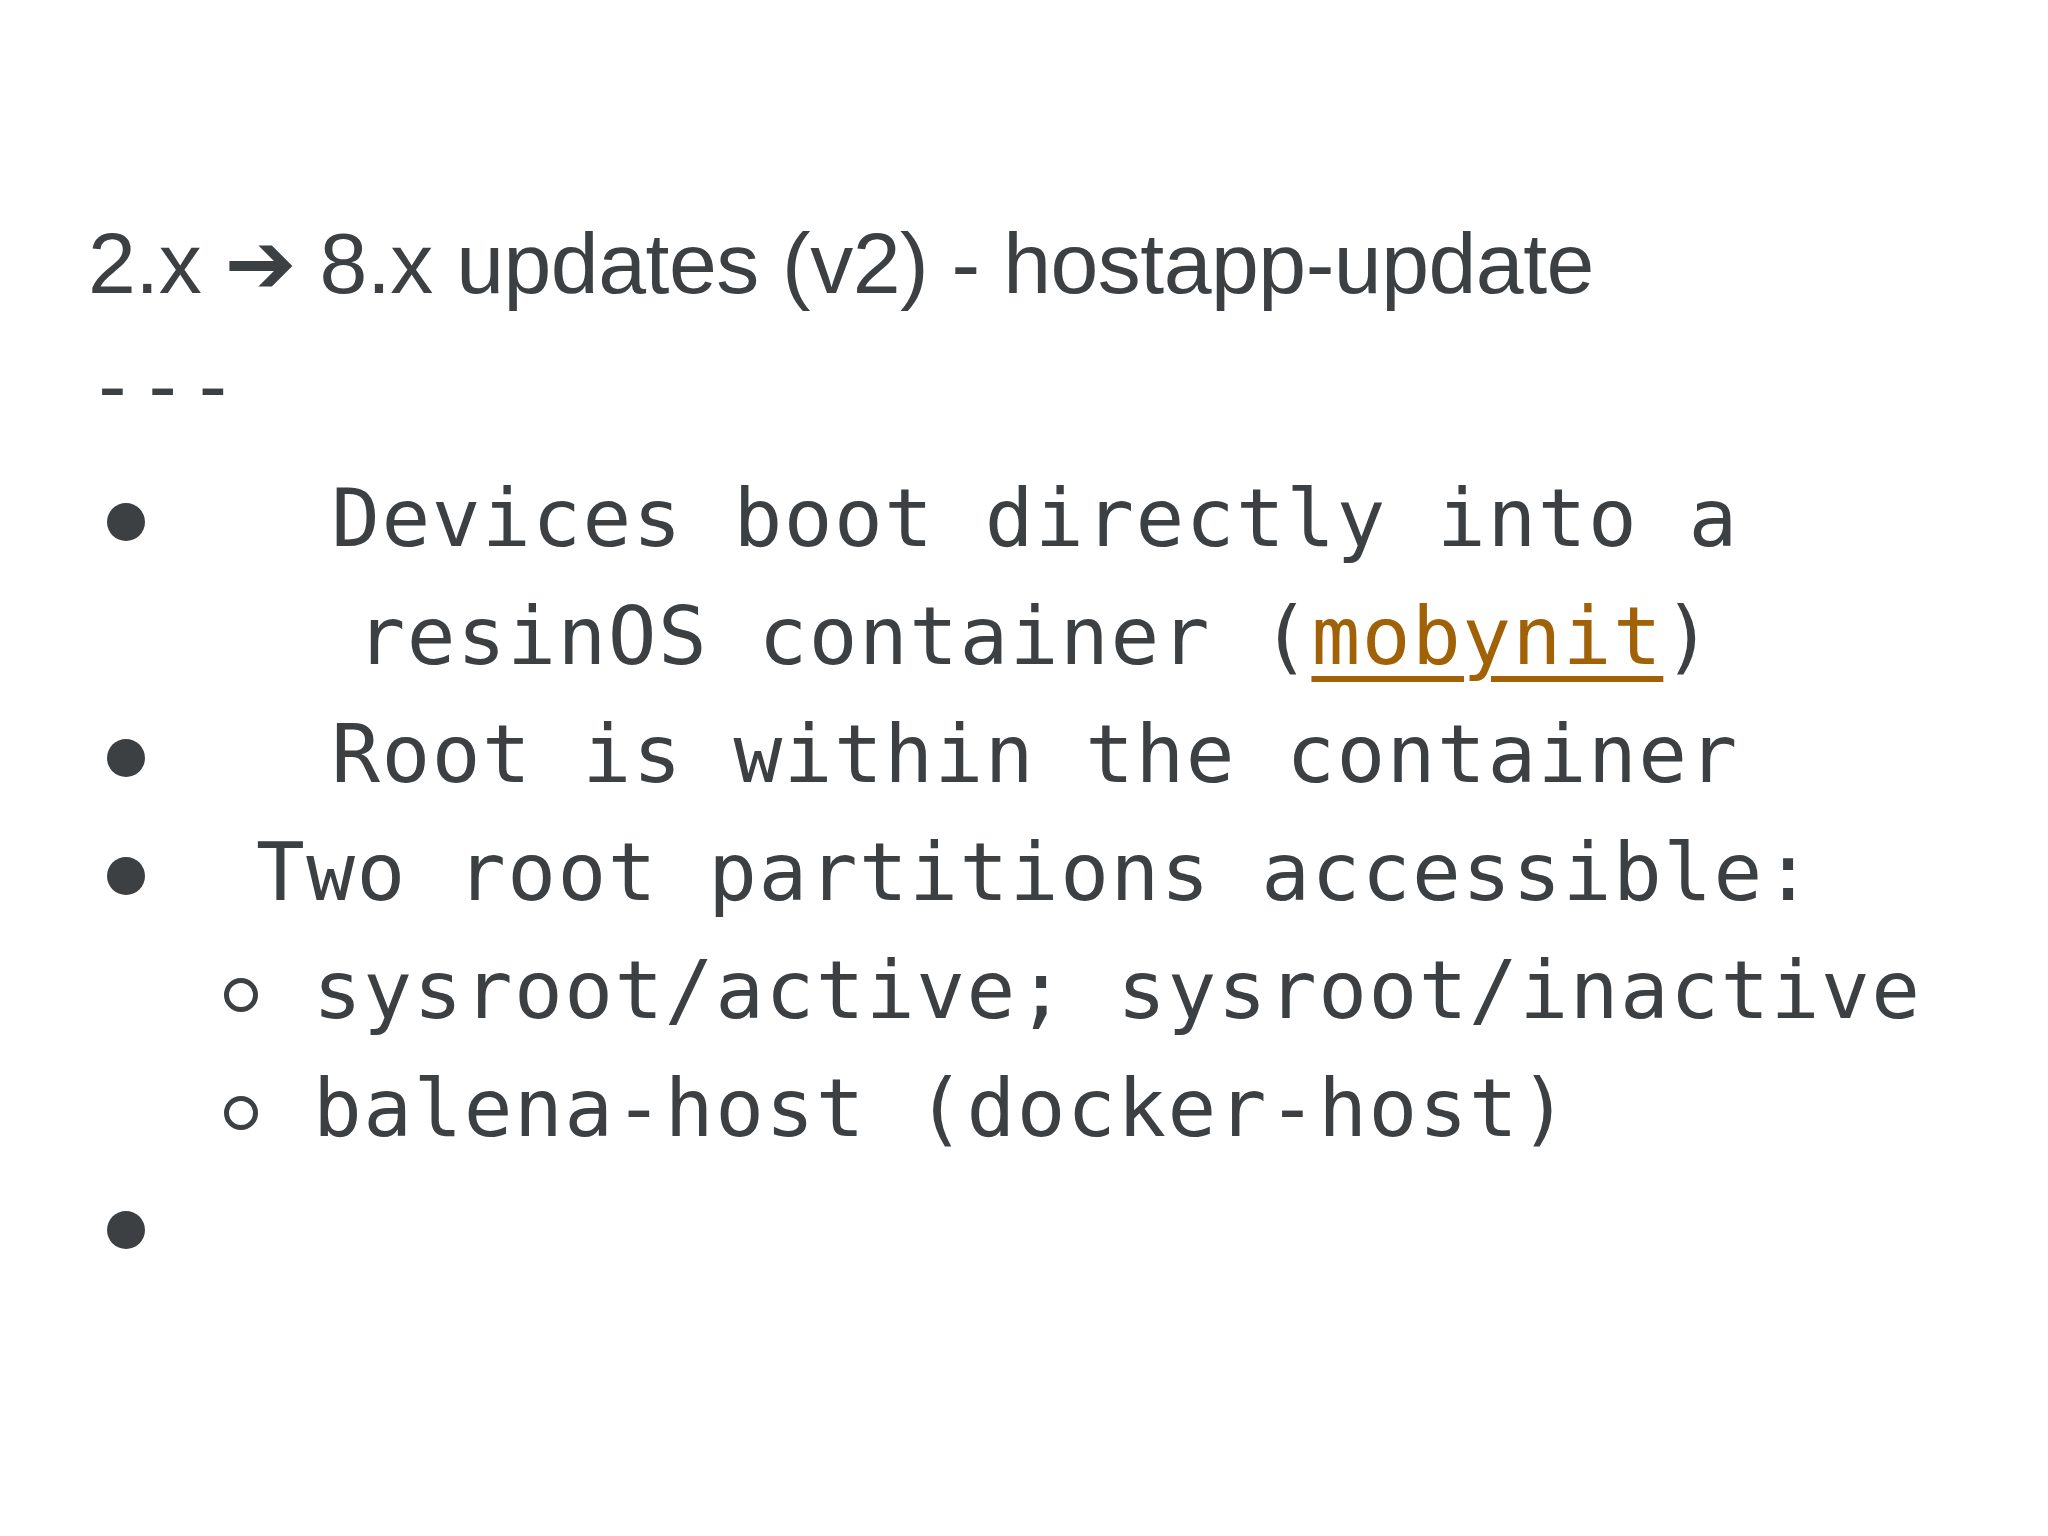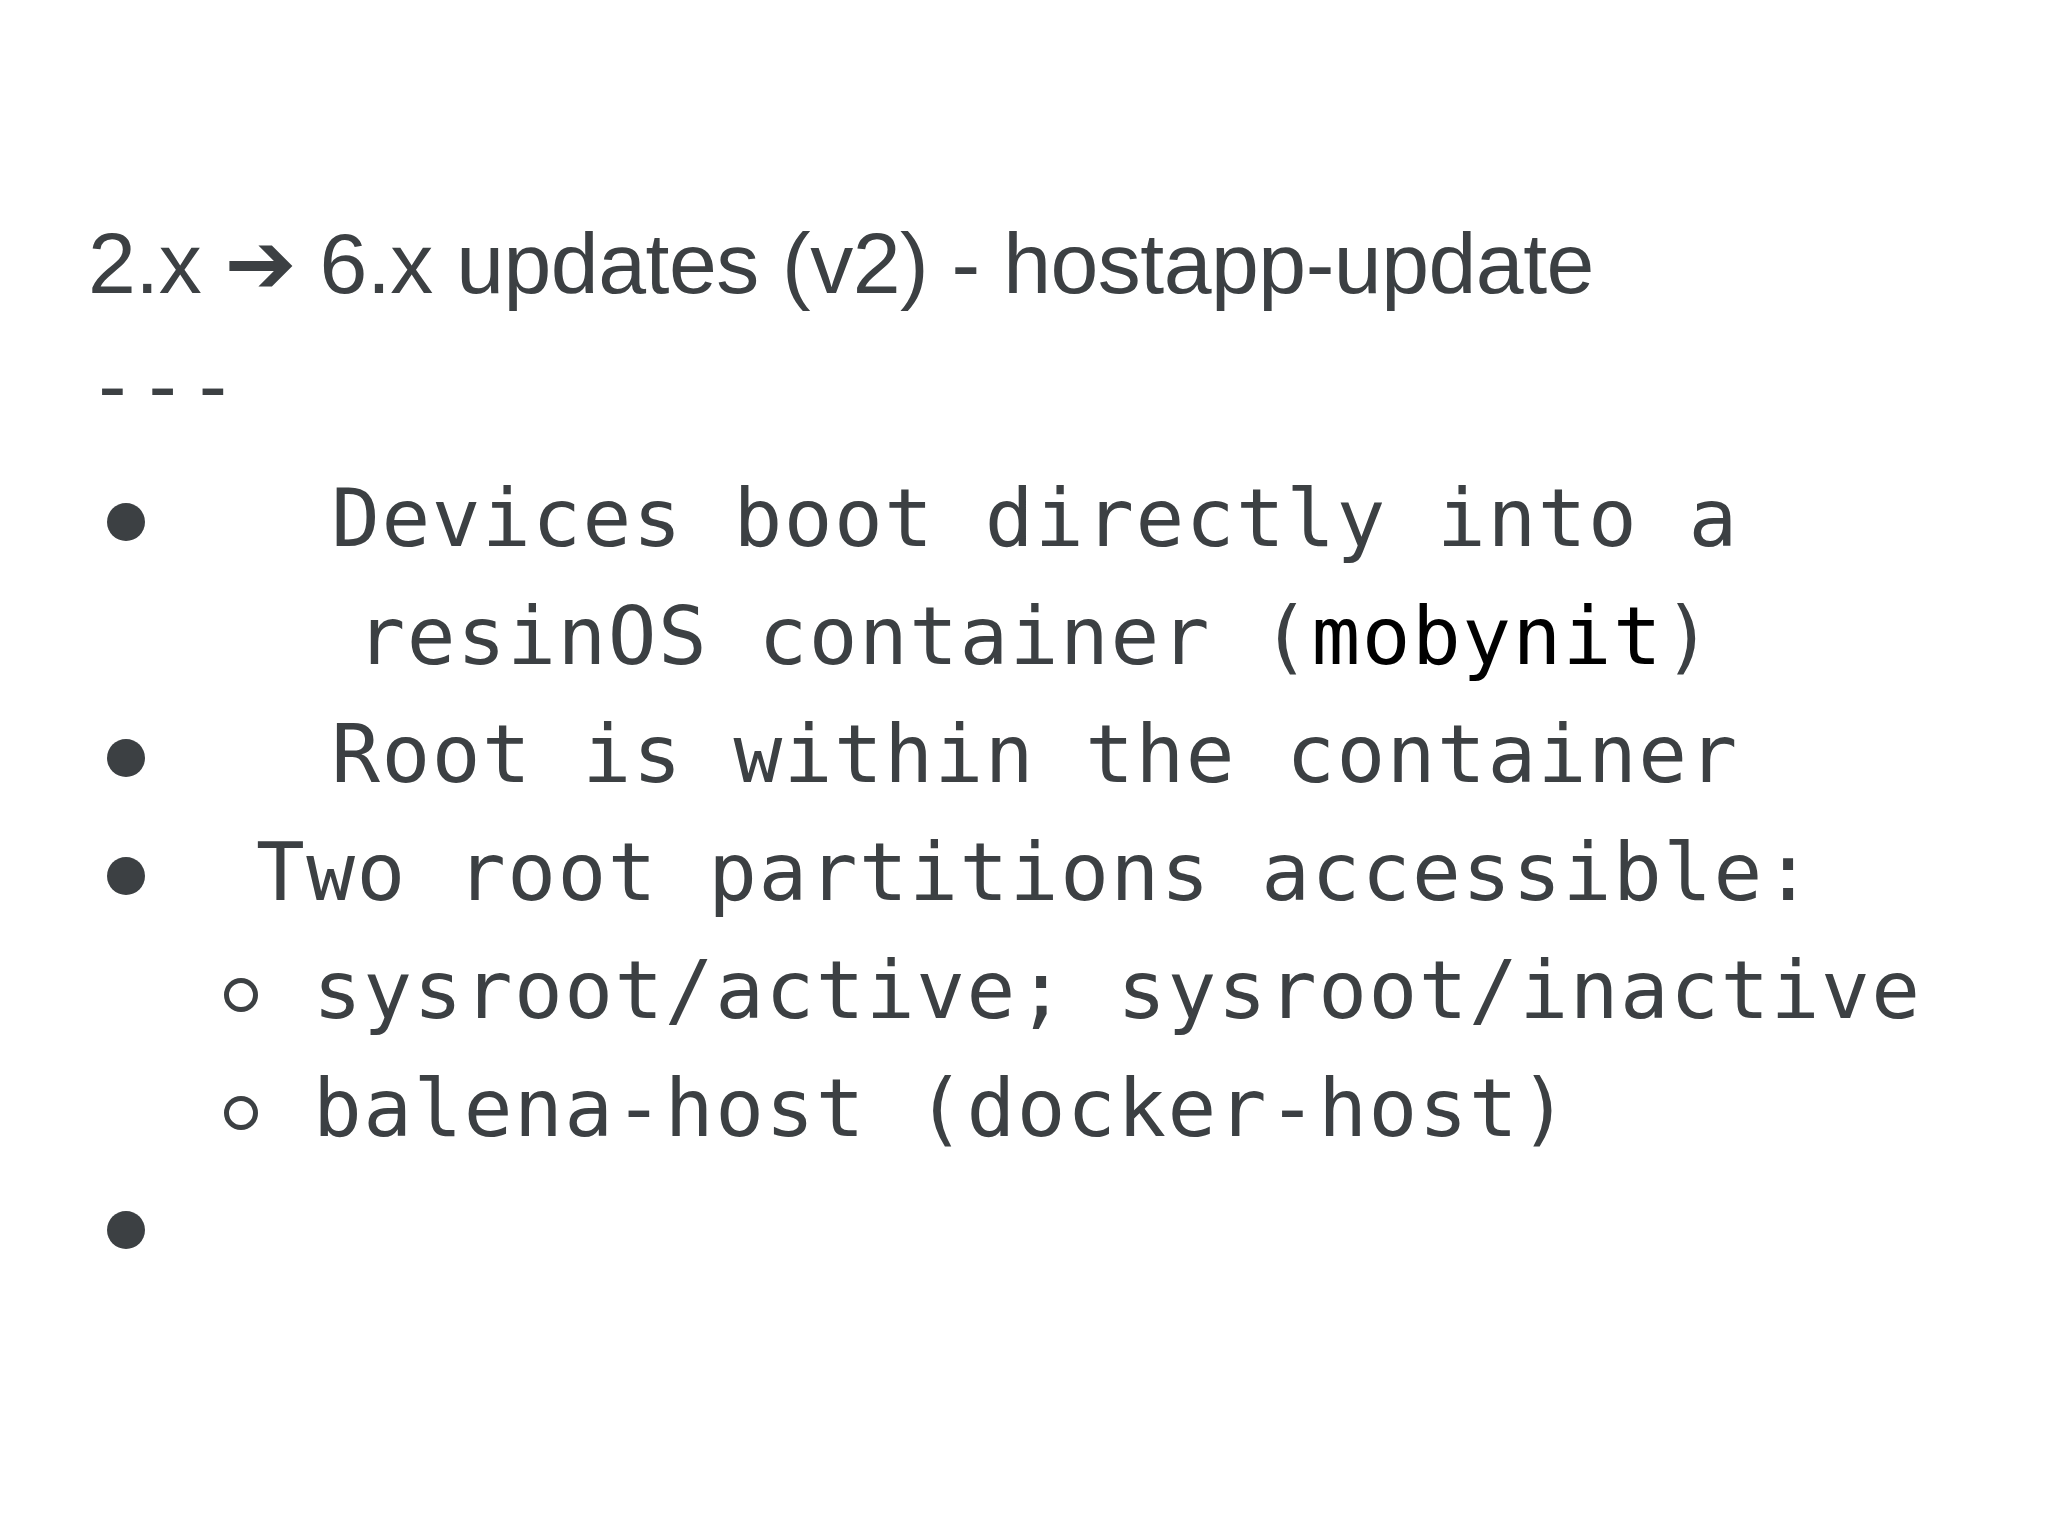--- a/index.html
+++ b/index.html
@@ -66,31 +66,32 @@
     position: absolute;
     left: 209px;
     top: 47px;
     width: 24px;
     height: 24px;
     border: 5px solid #3c4043;
     border-radius: 50%;
     background: transparent;
   }
   a.link {
-    color: #000000;
+    color: #a16207;
+    text-decoration: underline;
     text-decoration-thickness: 6px;
     text-underline-offset: 12px;
     cursor: pointer;
   }
 </style>
 </head>
 <body>
 
 <div class="slide">
-  <h1 class="title">2.x ➔ 6.x updates (v2) - hostapp-update</h1>
+  <h1 class="title">2.x ➔ 8.x updates (v2) - hostapp-update</h1>
   <div class="separator">---</div>
   <ul class="bullets">
     <li class="l1"><span class="m-dot"></span><span>Devices boot directly into a
 resinOS container (</span><a class="link">mobynit</a><span>)</span></li>
     <li class="l1"><span class="m-dot"></span><span>Root is within the container</span></li>
     <li class="l1"><span class="m-dot"></span><span>Two root partitions accessible:</span></li>
     <li class="l2"><span class="m-circle"></span><span>sysroot/active; sysroot/inactive</span></li>
     <li class="l2"><span class="m-circle"></span><span>balena-host (docker-host)</span></li>
     <li class="l1"><span class="m-dot"></span></li>
   </ul>

